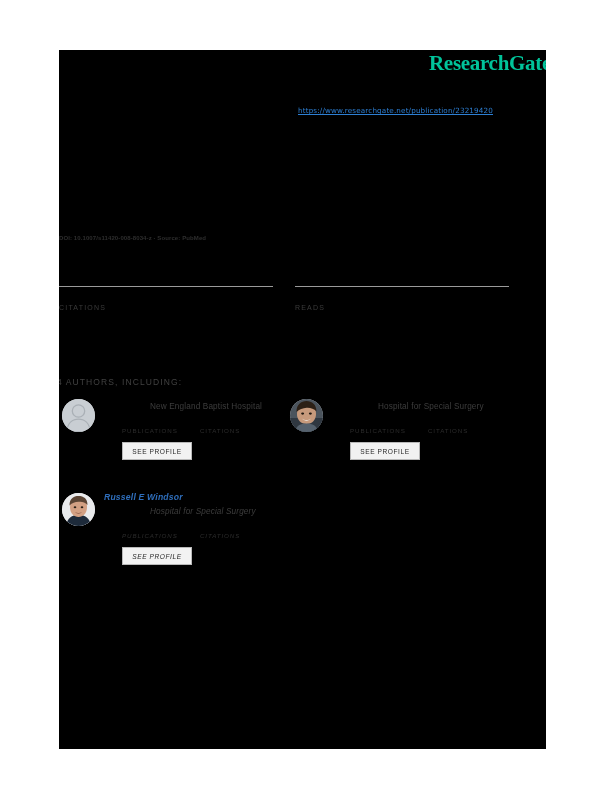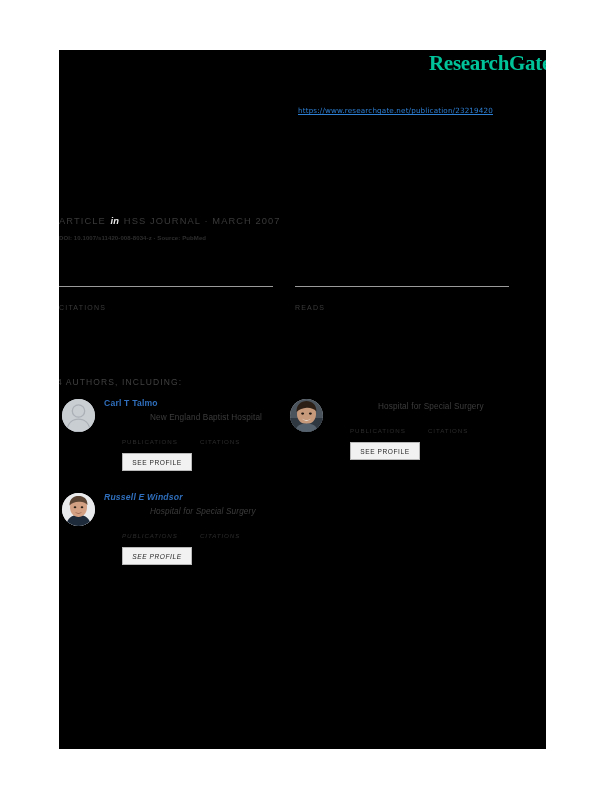--- a/index.html
+++ b/index.html
@@ -218,27 +218,20 @@
 <body>
 
 <div id="page-sheet">
 
   <div id="rg-logo">ResearchGate</div>
 
   <a id="source-url" href="#">https://www.researchgate.net/publication/23219420</a>
 
   <div id="article-title"></div>
 
-  <div id="pub-line">
-    <span>ARTICLE</span>
-    <span class="in-word">in</span>
-    <span>HSS JOURNAL</span>
-    <span>·</span>
-    <span>MARCH 2007</span>
-  </div>
 
   <div id="doi-line">DOI: 10.1007/s11420-008-8034-z · Source: PubMed</div>
 
   <div class="metric citations">
     <div class="rule"></div>
     <div class="metric-value"></div>
     <div class="metric-label">CITATIONS</div>
   </div>
 
   <div class="metric reads">
@@ -251,21 +244,20 @@
 
   <div class="author-card pos-0">
     <div class="author-avatar">
       <svg viewBox="0 0 33 33" xmlns="http://www.w3.org/2000/svg">
         <rect width="33" height="33" fill="#c9ced3"></rect>
         <circle cx="16.5" cy="12" r="6.2" fill="none" stroke="#aab0b6" stroke-width="1.3"></circle>
         <path d="M4.8 33 C5.4 23.5 11 20.2 16.5 20.2 C22 20.2 27.6 23.5 28.2 33 Z" fill="none" stroke="#aab0b6" stroke-width="1.3"></path>
       </svg>
     </div>
     <div class="author-body">
-      <div class="author-name">Carl T Talmo</div>
       <div class="author-affil">New England Baptist Hospital</div>
       <div class="author-stats">
         <div class="stat">
           <div class="stat-value"></div>
           <div class="stat-label">PUBLICATIONS</div>
         </div>
         <div class="stat">
           <div class="stat-value"></div>
           <div class="stat-label">CITATIONS</div>
         </div>

